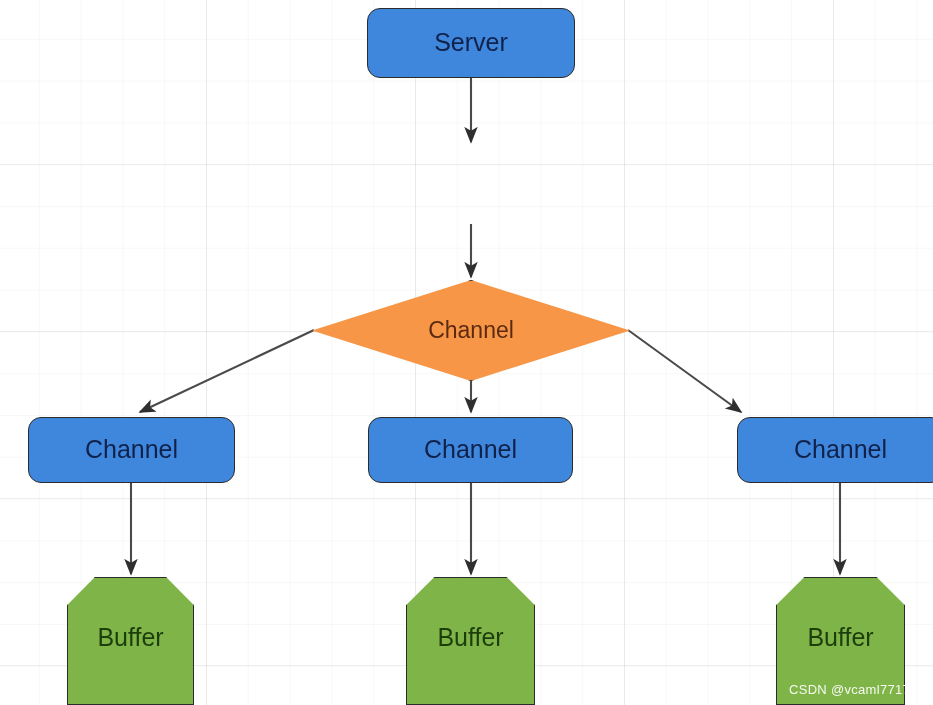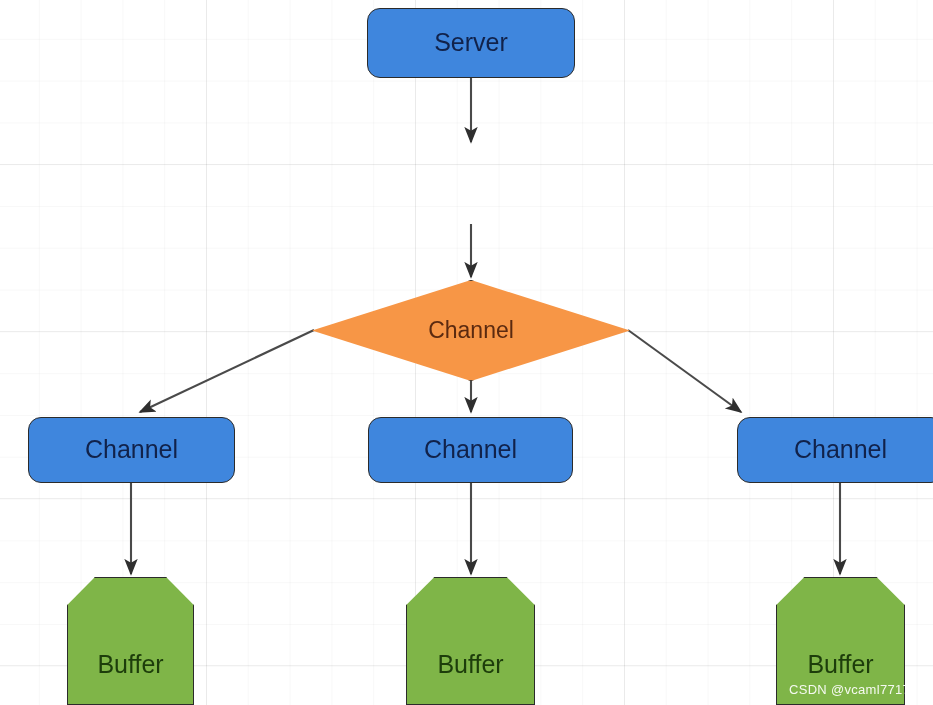--- a/index.html
+++ b/index.html
@@ -81,21 +81,21 @@
     background: #f79646;
     border: 1.6px solid #2b2b2b;
     box-sizing: border-box;
     clip-path: polygon(50% 0%, 100% 50%, 50% 100%, 0% 50%);
     z-index: 1;
   }
   
   .shape-tag {
     color: #1d3d0b;
     font-size: 25px;
-    align-items: center;
+    align-items: flex-start;
     padding-top: 47px;
   }
   .shape-tag .tag-fill {
     position: absolute;
     left: 0;
     top: 0;
     width: 100%;
     height: 100%;
     background: #7fb548;
     border: 1.6px solid #2b2b2b;

